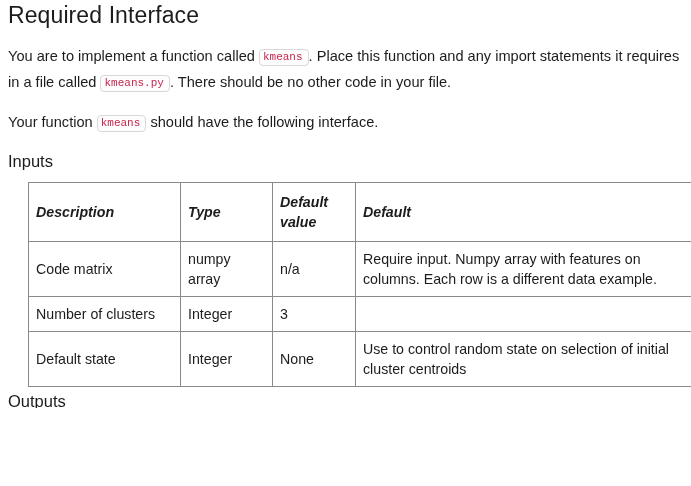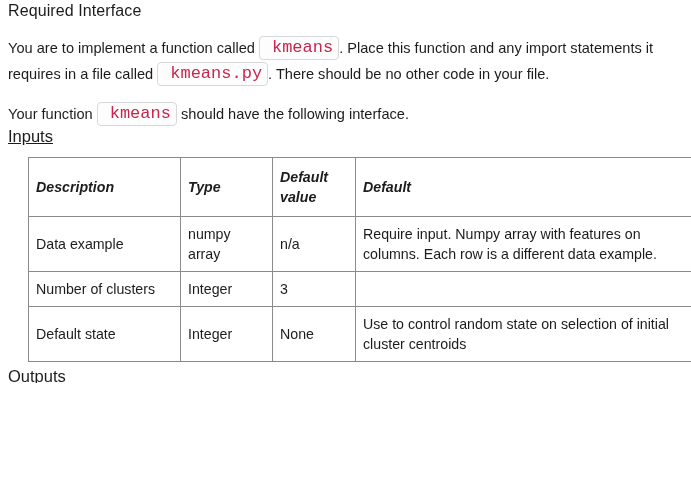--- a/index.html
+++ b/index.html
@@ -14,54 +14,53 @@
     font-family: "Liberation Sans", sans-serif;
     color: #1c1c1c;
     -webkit-font-smoothing: antialiased;
   }
   .page {
     padding: 0 8px 0 8px;
     box-sizing: border-box;
     width: 691px;
   }
   h1.doc-title {
-    font-size: 16px;
+    font-size: 23px;
     font-weight: 400;
     line-height: 1.25;
     margin: 0;
     padding-top: 1px;
     color: #1c1c1c;
     letter-spacing: 0.1px;
   }
   p.para {
     font-size: 14.6px;
     line-height: 25px;
     margin: 14px 0 0 0;
     color: #1c1c1c;
   }
   p.para.second {
   }
   code.chip {
     font-family: "Liberation Mono", "DejaVu Sans Mono", monospace;
-    font-size: 17px;
+    font-size: 11px;
     color: #c7254e;
     background: #fdfdfd;
     border: 1px solid #d8d8d8;
     border-radius: 4px;
-    padding: 1px 5px 2px 12px;
+    padding: 1px 5px 2px 3px;
     white-space: nowrap;
     vertical-align: 1px;
   }
   h2.sub-title {
     font-size: 16.5px;
     font-weight: 400;
     line-height: 1.2;
-    margin: 0 0 0 0;
+    margin: 16px 0 0 0;
     color: #1c1c1c;
-    text-decoration: underline;
   }
   table.spec-table {
     border-collapse: collapse;
     width: 668px;
     margin-top: 10px;
     table-layout: fixed;
     margin-left: 20px;
   }
   table.spec-table th,
   table.spec-table td {
@@ -119,21 +118,21 @@
     <thead>
       <tr class="head-row">
         <th>Description</th>
         <th>Type</th>
         <th>Default value</th>
         <th>Default</th>
       </tr>
     </thead>
     <tbody>
       <tr>
-        <td>Data example</td>
+        <td>Code matrix</td>
         <td>numpy array</td>
         <td>n/a</td>
         <td>Require input. Numpy array with features on columns. Each row is a different data example.</td>
       </tr>
       <tr>
         <td>Number of clusters</td>
         <td>Integer</td>
         <td>3</td>
         <td></td>
       </tr>

